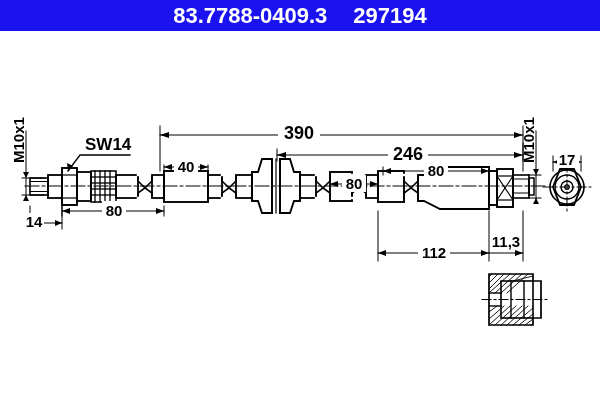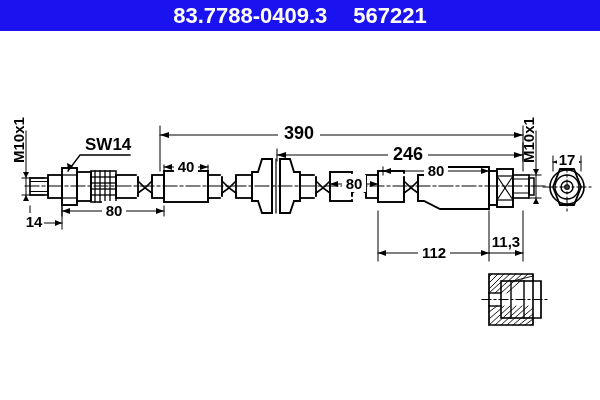--- a/index.html
+++ b/index.html
@@ -75,21 +75,21 @@
   }
 </style>
 </head>
 <body>
 
 <div id="page">
 
   <div id="header-bar">
     <div id="header-inner">
       <span class="hdr-text">83.7788-0409.3</span>
-      <span class="hdr-text">567221</span>
+      <span class="hdr-text">297194</span>
     </div>
   </div>
 
   <div id="drawing-area">
     <svg id="svg-drawing" width="600" height="369" viewBox="0 0 600 369">
 
       <g fill="none" stroke="#000000" stroke-width="1.6" stroke-linecap="square">
 
         <g stroke-width="1" stroke-dasharray="14,3,3,3">
           <line x1="25" y1="155" x2="545" y2="155"></line>

